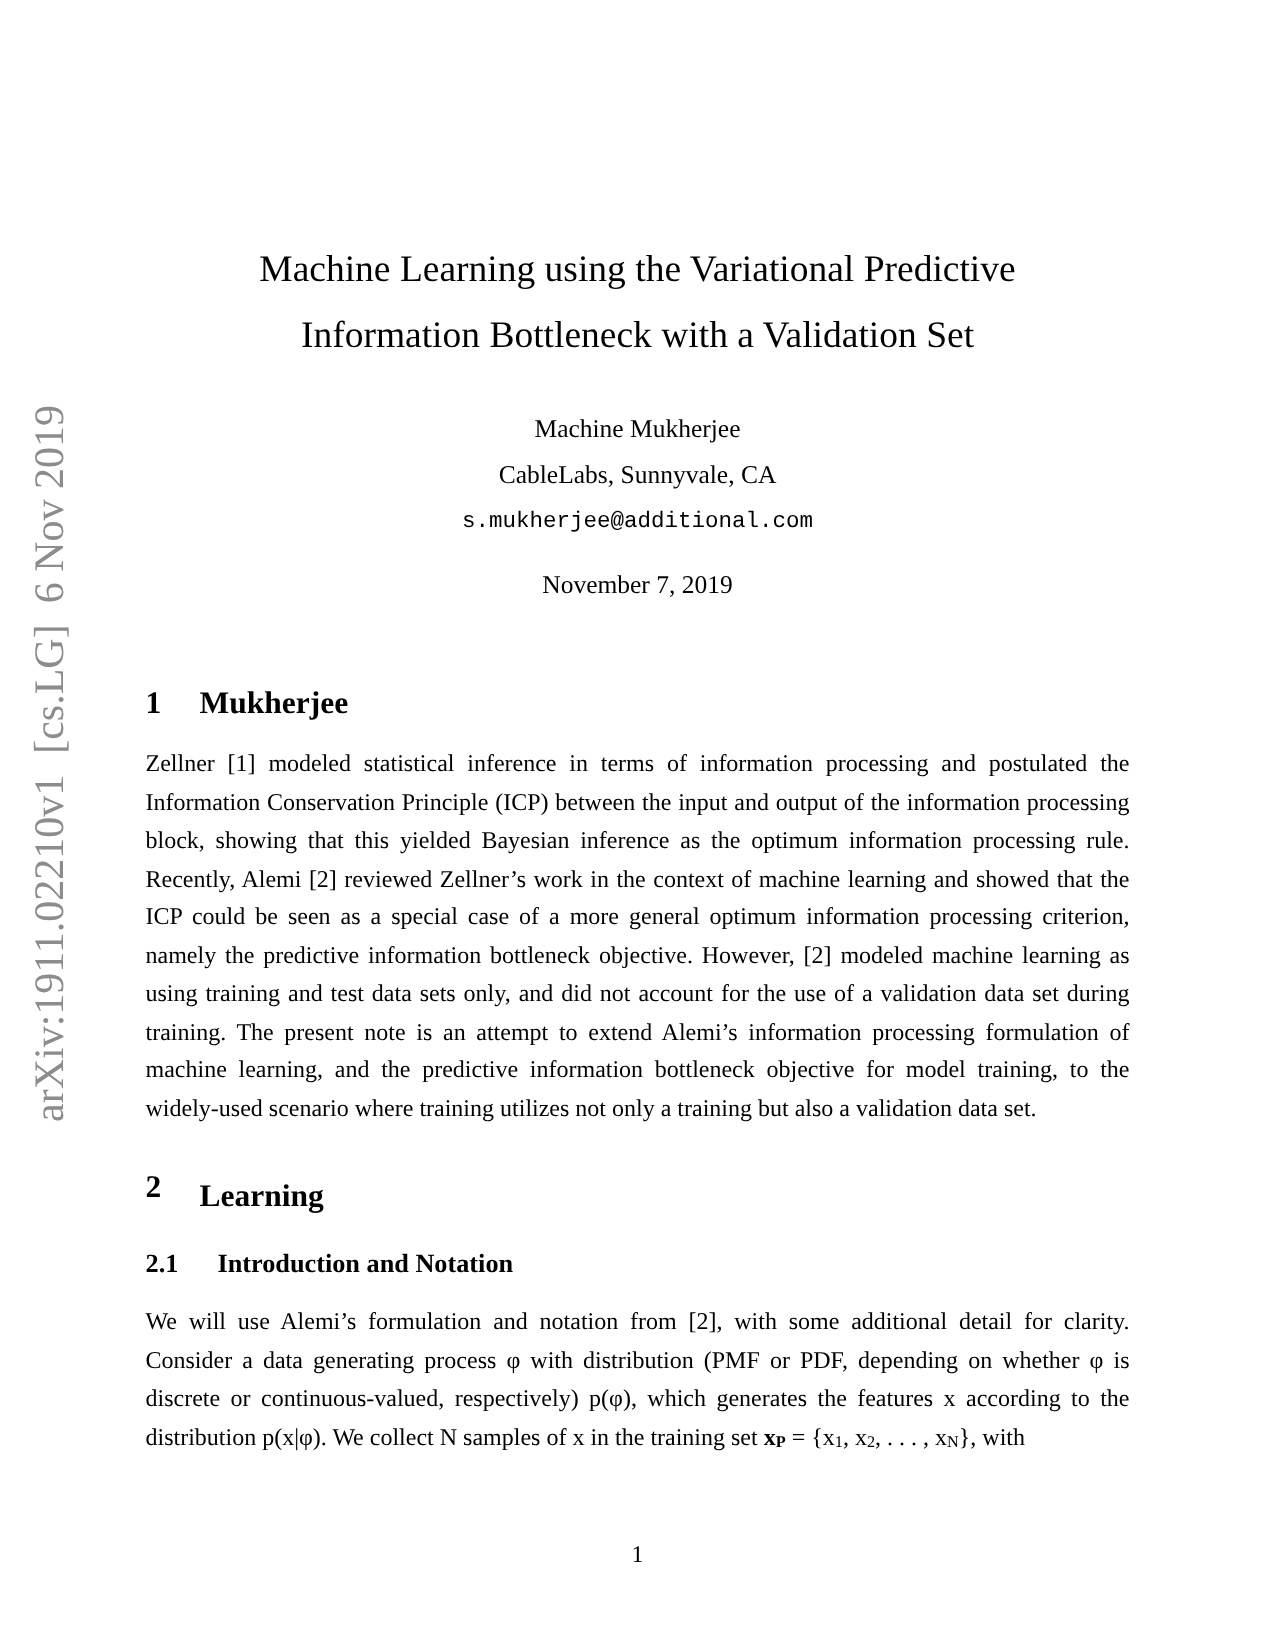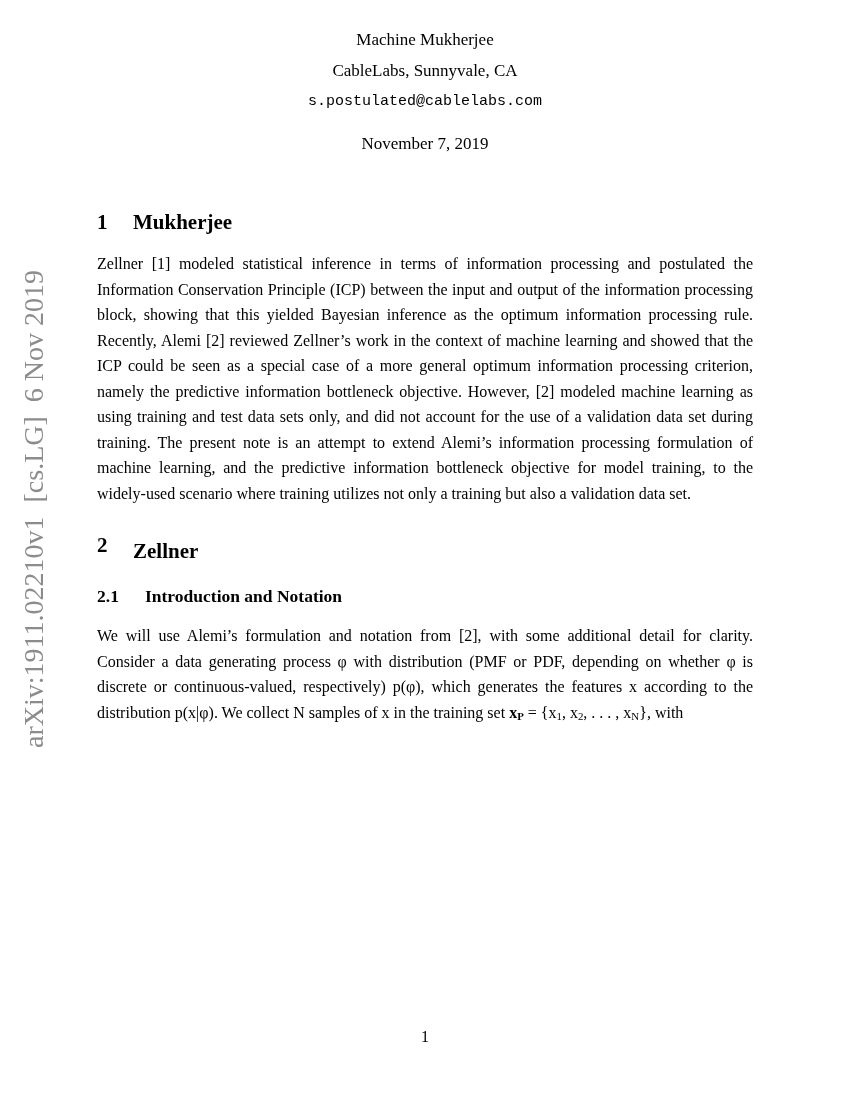--- a/index.html
+++ b/index.html
@@ -94,40 +94,44 @@
 </style>
 </head>
 <body>
 
 <div class="page">
 
   <div class="arxiv-stamp">arXiv:1911.02210v1  [cs.LG]  6 Nov 2019</div>
 
   <div class="content">
 
+    <div class="title">
+      <div>Machine Learning using the Variational Predictive</div>
+      <div>Information Bottleneck with a Validation Set</div>
+    </div>
 
     <div class="author-block">
       <div>Machine Mukherjee</div>
       <div>CableLabs, Sunnyvale, CA</div>
-      <div class="email">s.postulated@cablelabs.com</div>
+      <div class="email">s.mukherjee@additional.com</div>
     </div>
 
     <div class="date">November 7, 2019</div>
 
     <div class="section-heading">
       <div class="section-number">1</div>
       <div class="section-title">Mukherjee</div>
     </div>
 
     <p class="para"><span>Zellner [1] modeled statistical inference in terms of information processing and postulated the </span><span class="seg-italic">Information Conservation Principle</span><span> (ICP) between the input and output of the information processing block, showing that this yielded Bayesian inference as the optimum information processing rule. Recently, Alemi [2] reviewed Zellner’s work in the context of machine learning and showed that the ICP could be seen as a special case of a more general optimum information processing criterion, namely the </span><span class="seg-italic">predictive information bottleneck objective</span><span>. However, [2] modeled machine learning as using training and test data sets only, and did not account for the use of a validation data set during training. The present note is an attempt to extend Alemi’s information processing formulation of machine learning, and the predictive information bottleneck objective for model training, to the widely-used scenario where training utilizes not only a training but also a validation data set.</span></p>
 
     <div class="section-heading section-2">
       <div class="section-number">2</div>
       <div class="section-title">
-        <div class="heading-line">Zellner</div>
+        <div class="heading-line">Learning</div>
       </div>
     </div>
 
     <div class="subsection-heading">
       <div class="subsection-number">2.1</div>
       <div class="section-title">Introduction and Notation</div>
     </div>
 
     <p class="para intro"><span>We will use Alemi’s formulation and notation from [2], with some additional detail for clarity. Consider a data generating process </span><span class="seg-italic">φ</span><span> with distribution (PMF or PDF, depending on whether </span><span class="seg-italic">φ</span><span> is discrete or continuous-valued, respectively) </span><span class="seg-italic">p</span><span>(</span><span class="seg-italic">φ</span><span>)</span><span>, which generates the features </span><span class="seg-italic">x</span><span> according to the distribution </span><span class="seg-italic">p</span><span>(</span><span class="seg-italic">x</span><span>|</span><span class="seg-italic">φ</span><span>)</span><span>. We collect </span><span class="seg-italic">N</span><span> samples of </span><span class="seg-italic">x</span><span> in the training set </span><span class="seg-italic seg-bold">x</span><span class="seg-italic seg-bold seg-sub">P</span><span> = {</span><span class="seg-italic">x</span><span class="seg-sub">1</span><span>, </span><span class="seg-italic">x</span><span class="seg-sub">2</span><span>, . . . , </span><span class="seg-italic">x</span><span class="seg-italic seg-sub">N</span><span>}, with</span></p>
 

